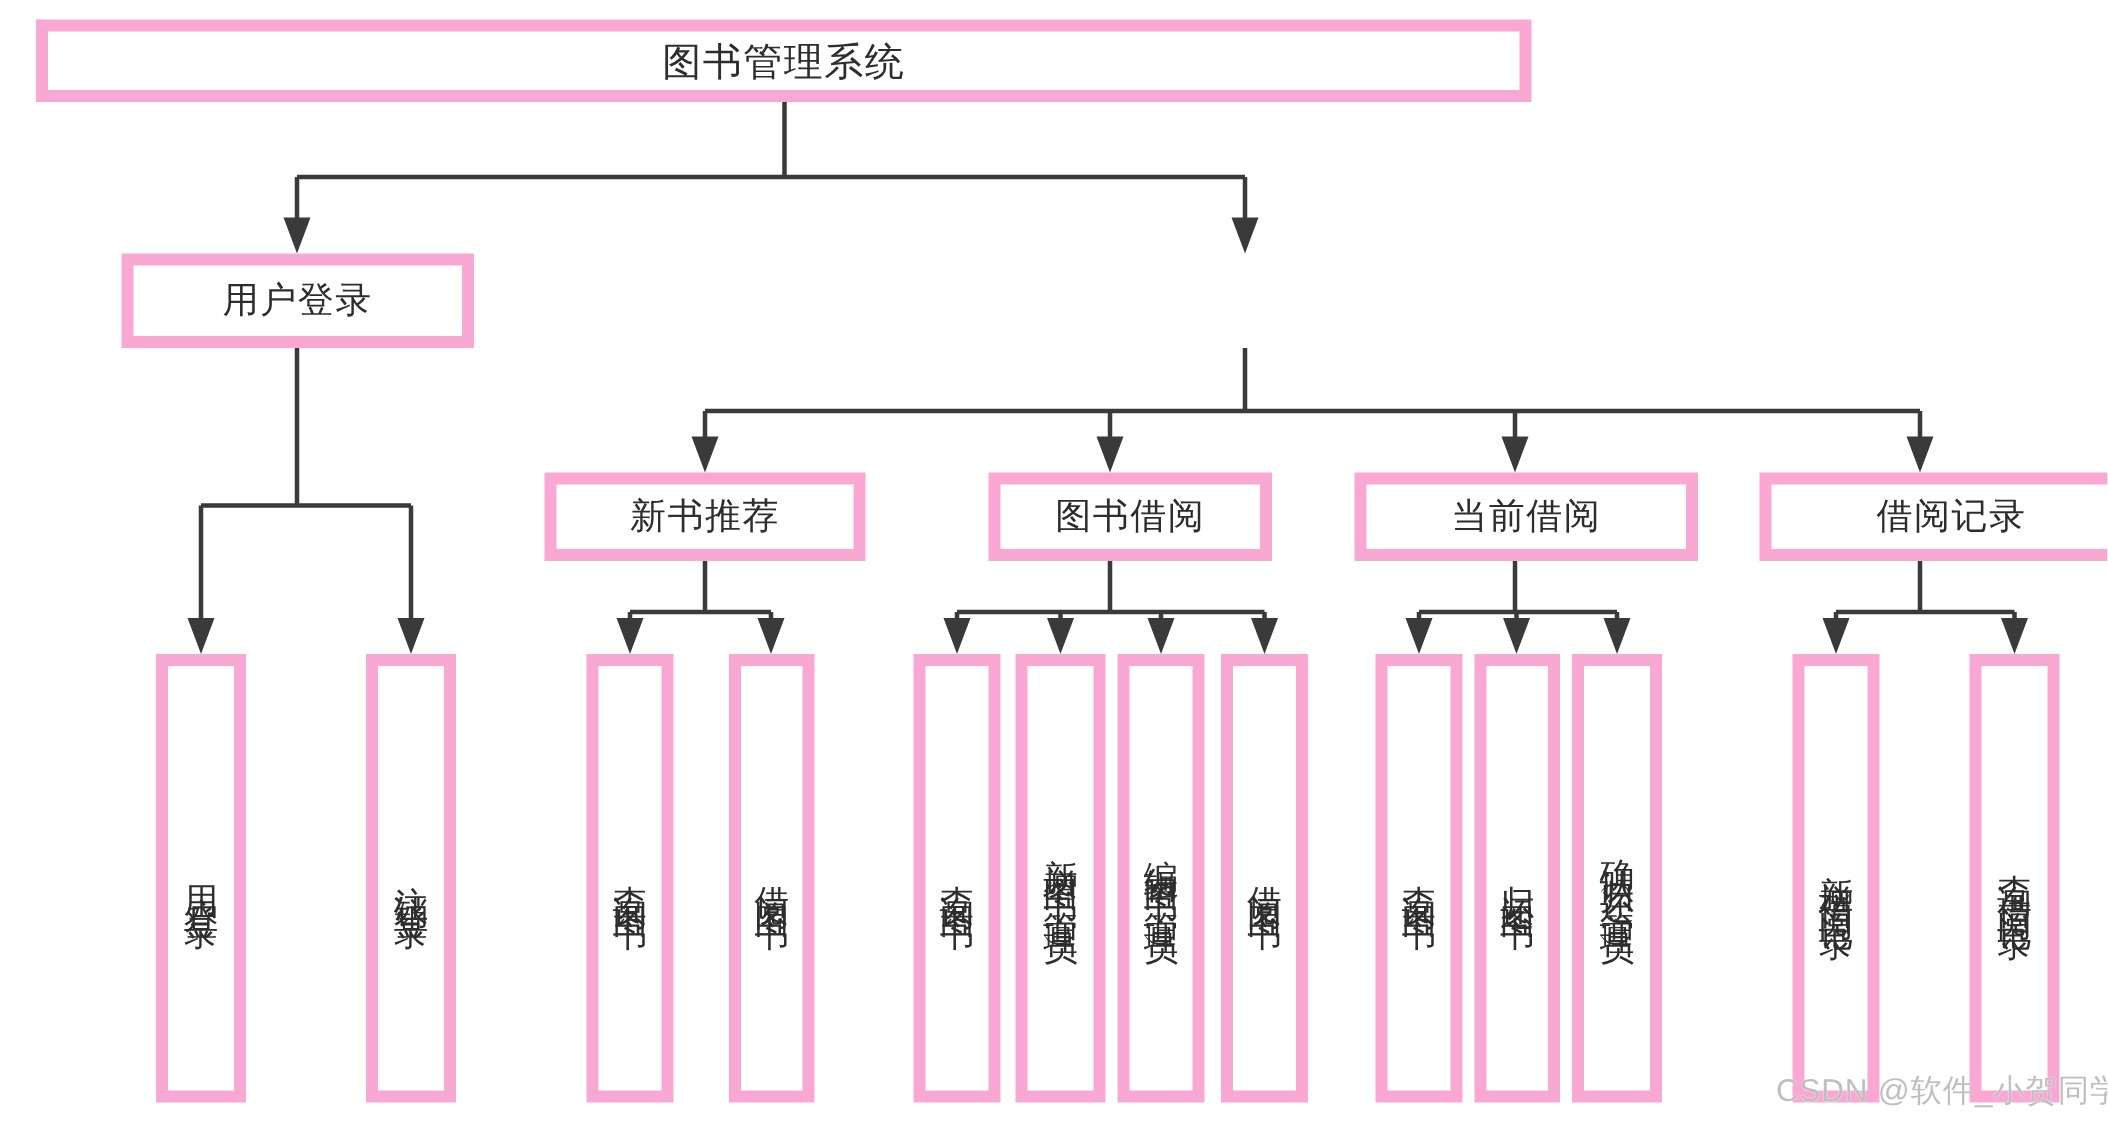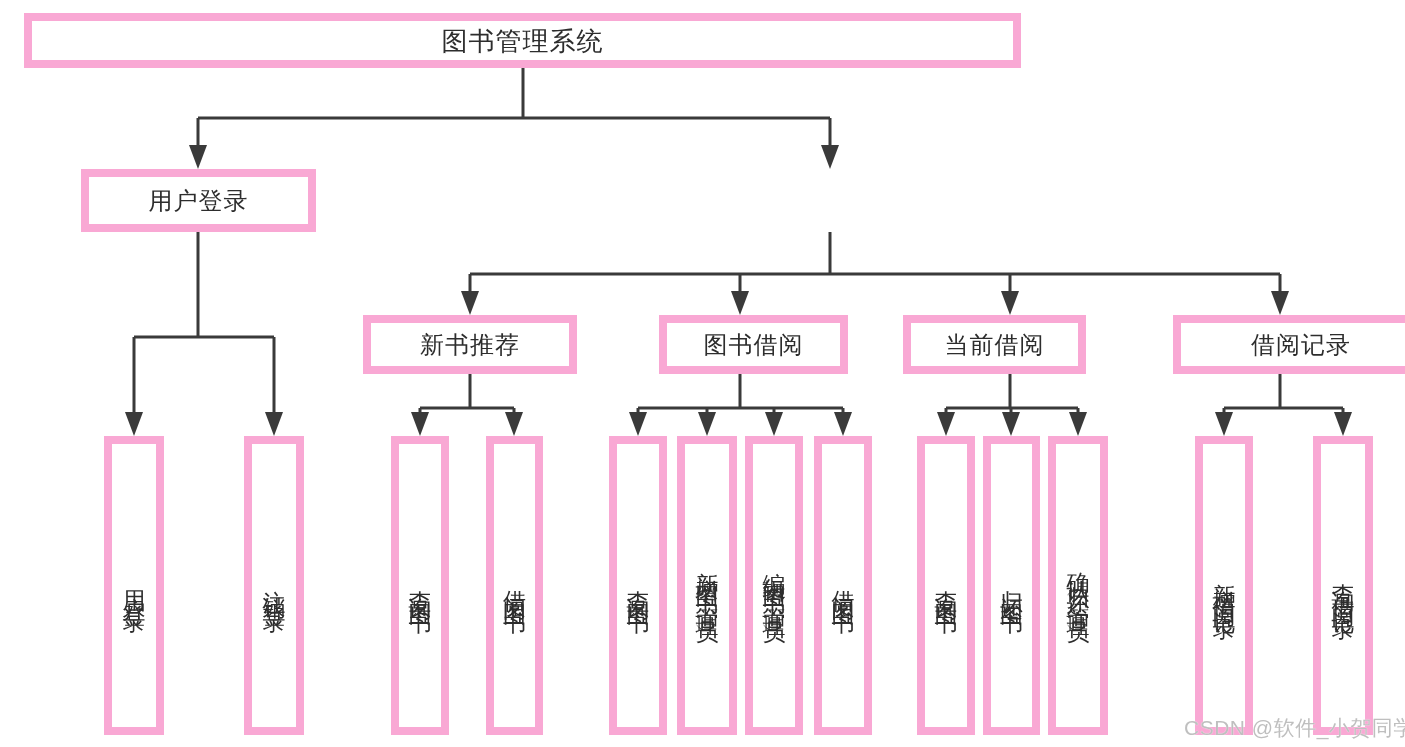--- a/index.html
+++ b/index.html
@@ -115,21 +115,21 @@
   <div class="node" style="left:81px; top:169px; width:235px; height:63px;">
     <span class="hlabel">用户登录</span>
   </div>
 
   <div class="node" style="left:363px; top:315px; width:214px; height:59px;">
     <span class="hlabel">新书推荐</span>
   </div>
   <div class="node" style="left:659px; top:315px; width:189px; height:59px;">
     <span class="hlabel">图书借阅</span>
   </div>
-  <div class="node" style="left:903px; top:315px; width:183px; height:59px;">
+  <div class="node" style="left:903px; top:315px; width:229px; height:59px;">
     <span class="hlabel">当前借阅</span>
   </div>
   <div class="node" style="left:1173px; top:315px; width:256px; height:59px;">
     <span class="hlabel">借阅记录</span>
   </div>
 
   <div class="node" style="left:104px; top:436px; width:60px; height:299px;">
     <span class="vlabel">用户登录</span>
   </div>
   <div class="node" style="left:244px; top:436px; width:60px; height:299px;">

